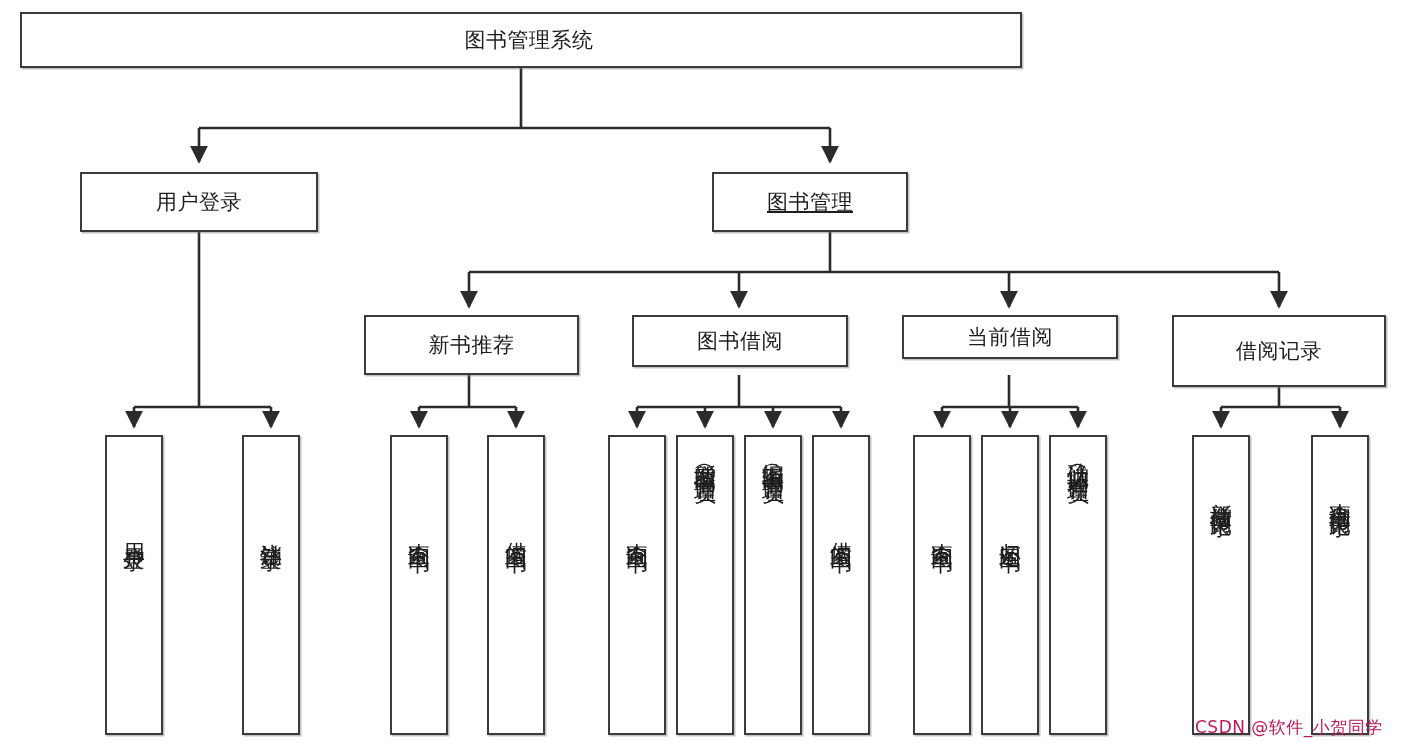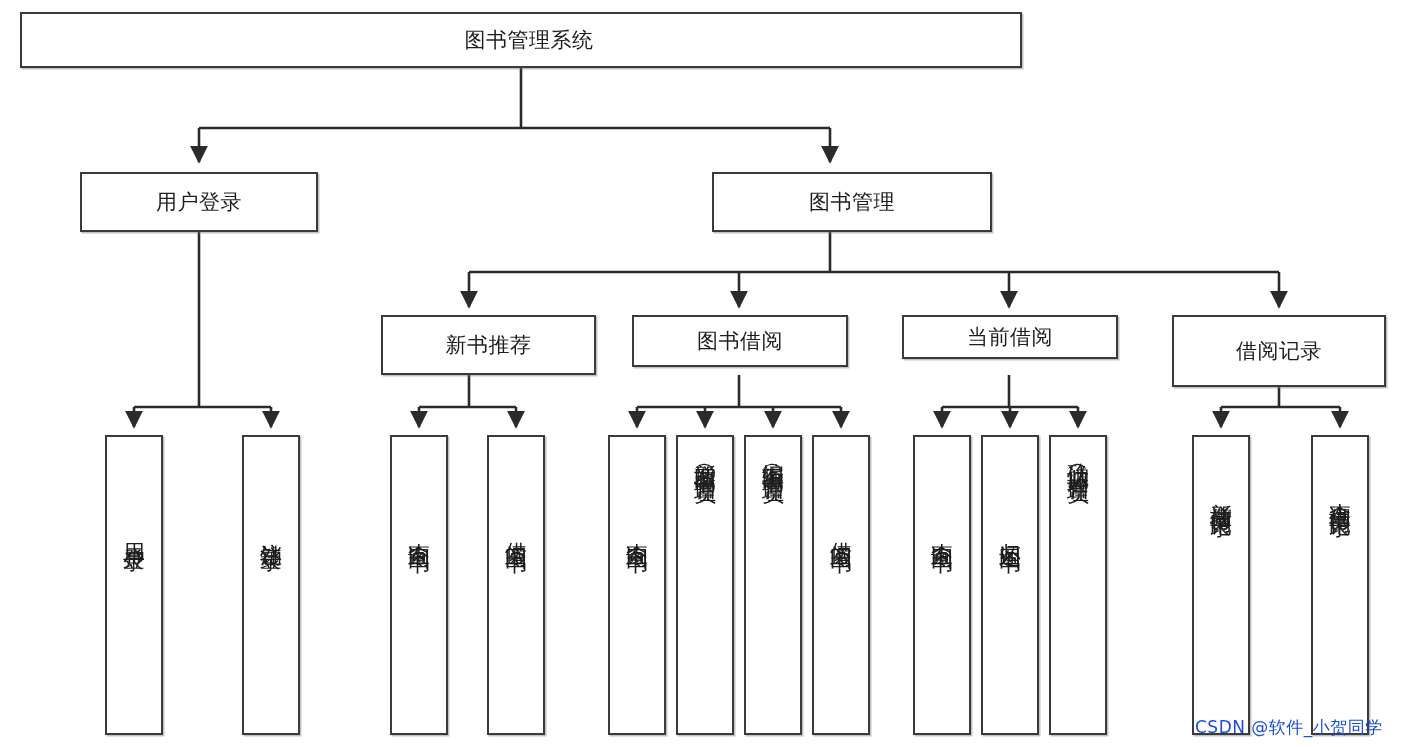--- a/index.html
+++ b/index.html
@@ -50,21 +50,21 @@
     writing-mode: vertical-rl;
     text-orientation: upright;
     font-size: 22px;
     letter-spacing: 3px;
     line-height: 1;
     white-space: nowrap;
   }
   .watermark {
     position: absolute;
     font-size: 17px;
-    color: #1d4ed8;
+    color: #be185d;
     letter-spacing: 0.5px;
     white-space: nowrap;
     user-select: none;
   }
 </style>
 </head>
 <body>
 
 <div id="canvas">
 
@@ -118,25 +118,25 @@
     </g>
   </svg>
 
   <div class="node" style="left:20px; top:12px; width:1002px; height:56px;padding-left:16px;">
     <span class="lbl">图书管理系统</span>
   </div>
 
   <div class="node" style="left:80px; top:172px; width:238px; height:60px;">
     <span class="lbl">用户登录</span>
   </div>
-  <div class="node" style="left:712px; top:172px; width:280px; height:60px;">
+  <div class="node" style="left:712px; top:172px; width:196px; height:60px;text-decoration:underline;">
     <span class="lbl">图书管理</span>
   </div>
 
-  <div class="node" style="left:381px; top:315px; width:215px; height:60px;">
+  <div class="node" style="left:364px; top:315px; width:215px; height:60px;">
     <span class="lbl">新书推荐</span>
   </div>
   <div class="node" style="left:632px; top:315px; width:216px; height:52px;">
     <span class="lbl">图书借阅</span>
   </div>
   <div class="node" style="left:902px; top:315px; width:216px; height:44px;">
     <span class="lbl">当前借阅</span>
   </div>
   <div class="node" style="left:1172px; top:315px; width:214px; height:72px;">
     <span class="lbl">借阅记录</span>

